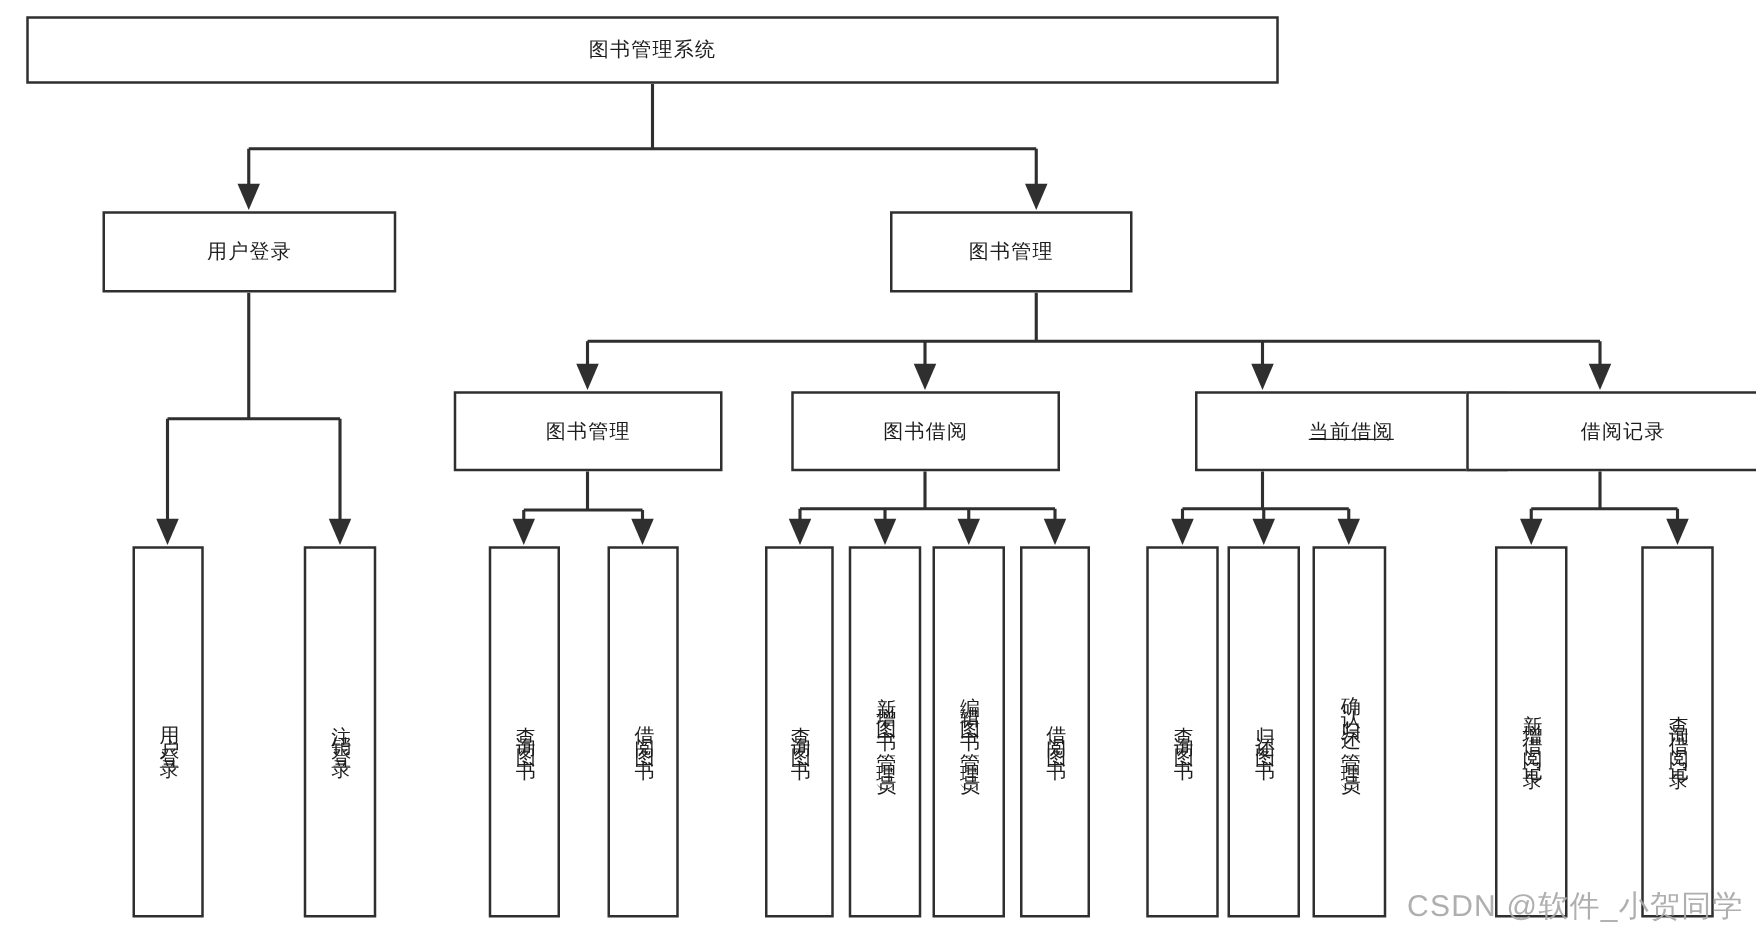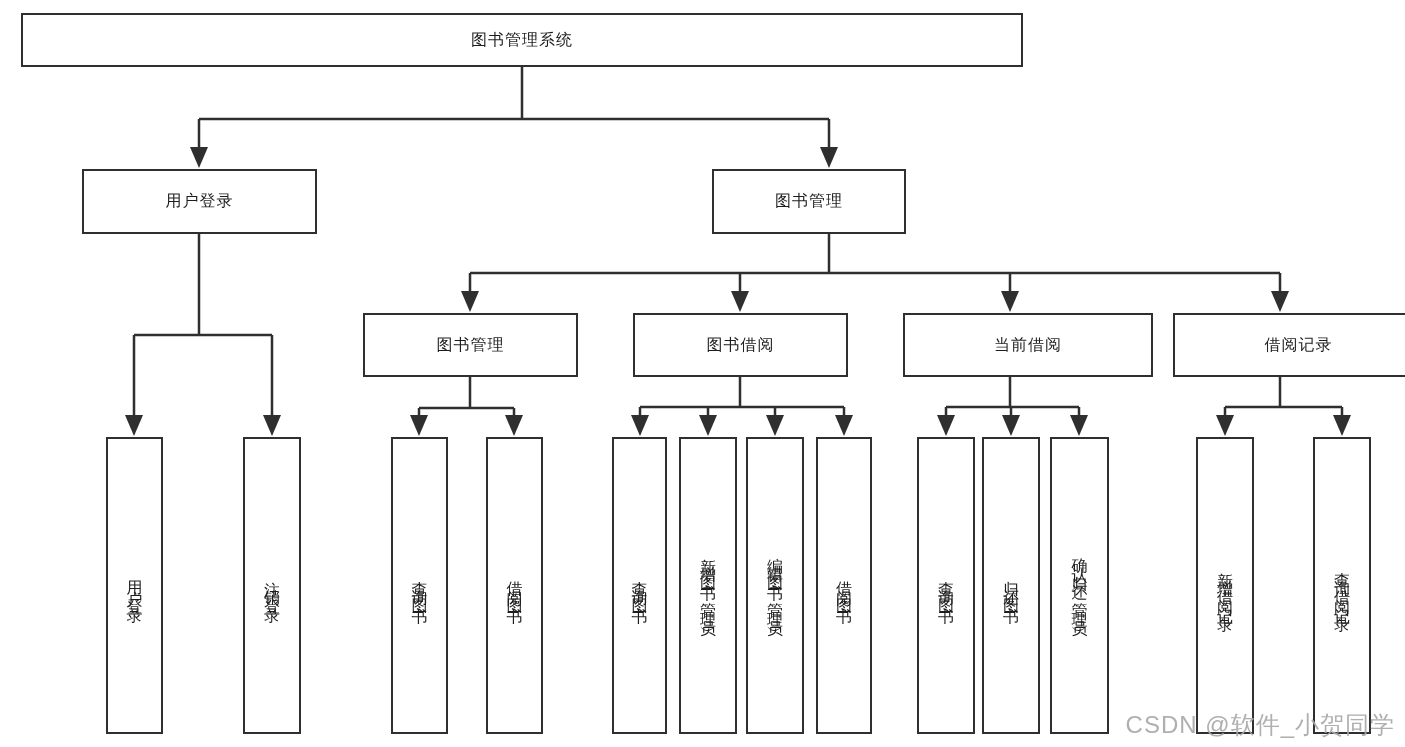--- a/index.html
+++ b/index.html
@@ -98,21 +98,21 @@
     </g>
   </svg>
 
   <div class="node" style="left:21px; top:13px; width:1002px; height:54px;">图书管理系统</div>
 
   <div class="node" style="left:82px; top:169px; width:235px; height:65px;">用户登录</div>
   <div class="node" style="left:712px; top:169px; width:194px; height:65px;font-family:Liberation Mono, monospace;">图书管理</div>
 
   <div class="node" style="left:363px; top:313px; width:215px; height:64px;">图书管理</div>
   <div class="node" style="left:633px; top:313px; width:215px; height:64px;">图书借阅</div>
-  <div class="node" style="left:903px; top:313px; width:250px; height:64px;">当前借阅</div>
+  <div class="node" style="left:956px; top:313px; width:250px; height:64px;text-decoration:underline;">当前借阅</div>
   <div class="node" style="left:1173px; top:313px; width:251px; height:64px;">借阅记录</div>
 
   <div class="node leaf" style="left:106px; top:437px; width:57px; height:297px;">用户登录</div>
   <div class="node leaf" style="left:243px; top:437px; width:58px; height:297px;">注销登录</div>
 
   <div class="node leaf" style="left:391px; top:437px; width:57px; height:297px;">查询图书</div>
   <div class="node leaf" style="left:486px; top:437px; width:57px; height:297px;">借阅图书</div>
 
   <div class="node leaf" style="left:612px; top:437px; width:55px; height:297px;">查询图书</div>
   <div class="node leaf" style="left:679px; top:437px; width:58px; height:297px;">新增图书（管理员）</div>

